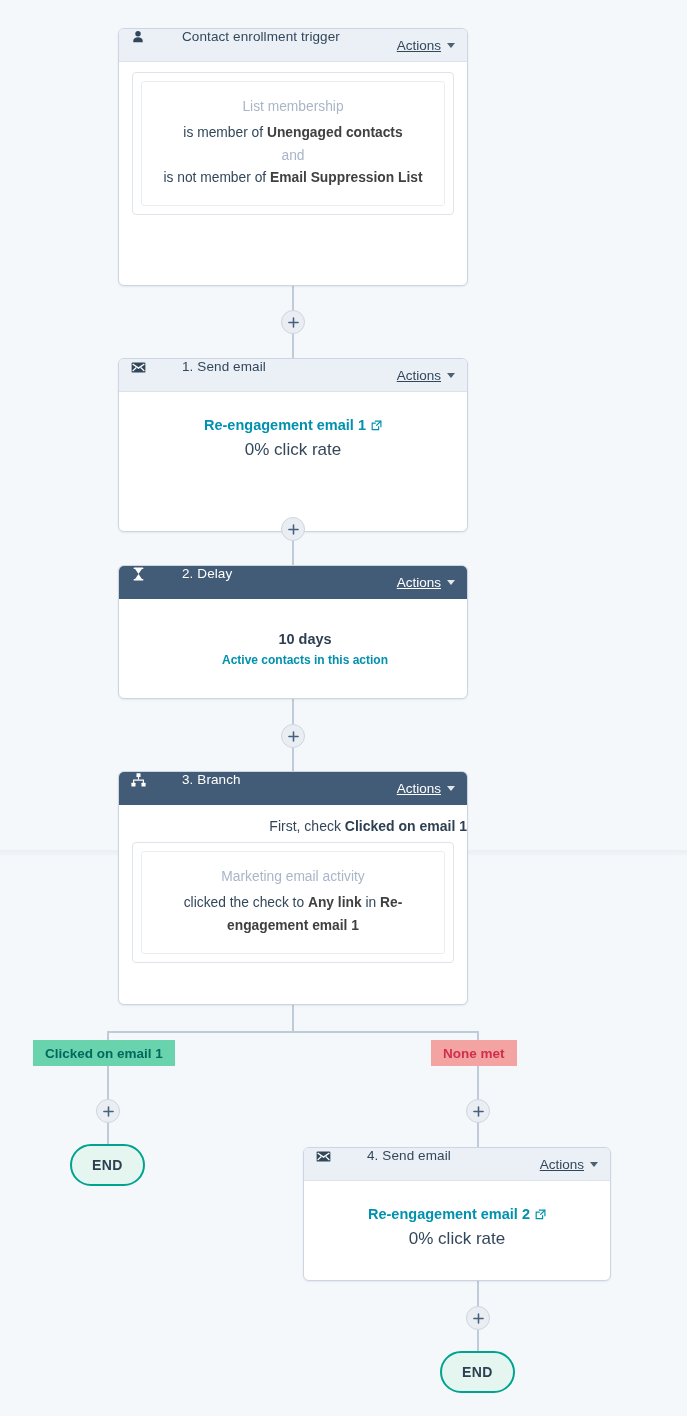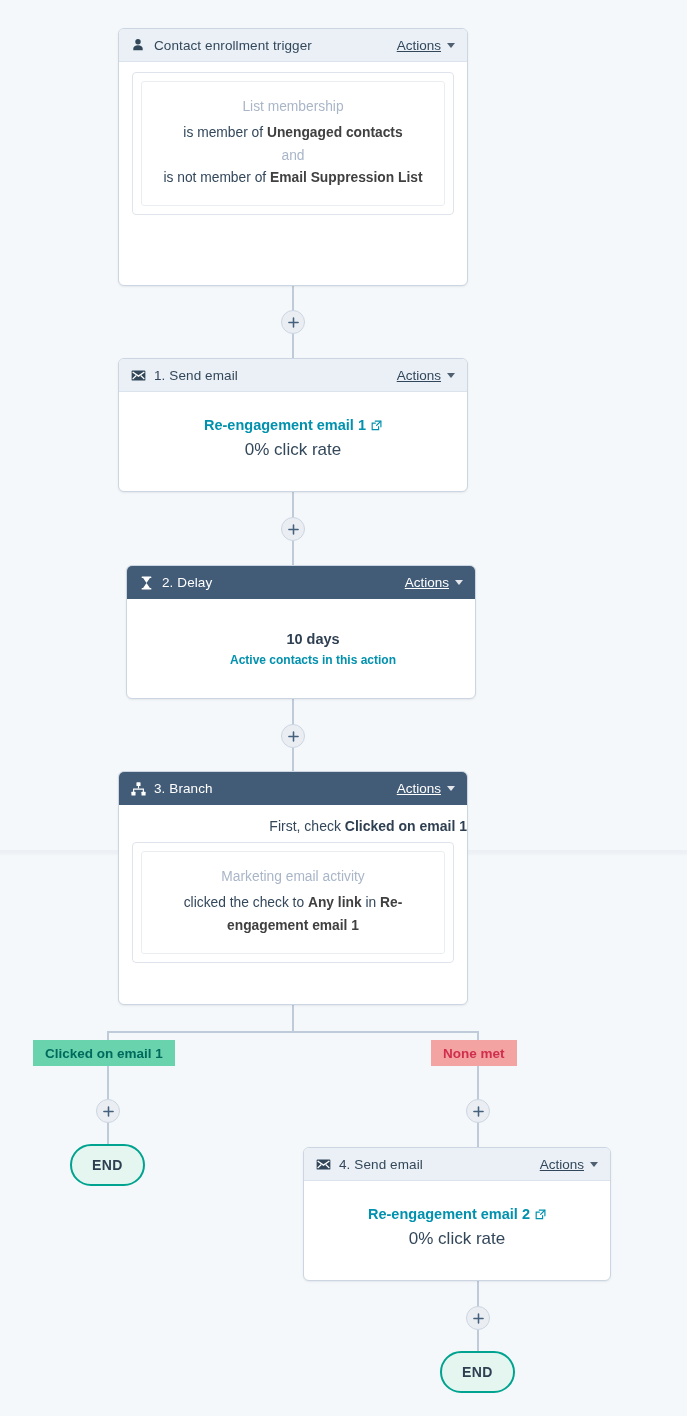--- a/index.html
+++ b/index.html
@@ -55,23 +55,23 @@
     background: #ffffff;
     border: 1px solid #cbd6e2;
     border-radius: 6px;
     box-shadow: 0 1px 2px rgba(65,85,110,0.10);
     z-index: 2;
     overflow: hidden;
   }
   .card-head {
     height: 33px;
     display: flex;
-    align-items: center;
     padding: 0 12px 0 11px;
     font-size: 13.5px;
+    gap: 28px;
   }
   .card-head.light {
     background: #eaf0f6;
     color: #33475b;
     border-bottom: 1px solid #dbe3ec;
   }
   .card-head.dark {
     background: #425b76;
     color: #ffffff;
   }
@@ -237,21 +237,21 @@
       </div>
     </div>
   </div>
 
   <div class="plus" style="left:281px; top:310px;">
     <svg width="11" height="11" viewBox="0 0 12 12">
         <path d="M6 1v10M1 6h10" stroke="#45607d" stroke-width="1.7" stroke-linecap="round"></path>
       </svg>
   </div>
 
-  <div class="card" style="left:118px; top:358px; width:350px; height:134px;">
+  <div class="card" style="left:118px; top:358px; width:350px; height:174px;">
     <div class="card-head light">
       <span class="head-icon">
         <svg width="15" height="11" viewBox="0 0 16 12">
           <rect x="0.5" y="0.5" width="15" height="11" rx="1" fill="#33475b"></rect>
           <path d="M1.6 2.2L8 6.6l6.4-4.4" stroke="#ffffff" stroke-width="1.5" fill="none"></path>
           <path d="M1.6 9.8L5.6 6M14.4 9.8L10.4 6" stroke="#ffffff" stroke-width="1.2" fill="none"></path>
         </svg>
       </span>
       <span class="head-title">1. Send email</span>
       <span class="actions">
@@ -271,21 +271,21 @@
       <div class="click-rate">0% click rate</div>
     </div>
   </div>
 
   <div class="plus" style="left:281px; top:517px;">
     <svg width="11" height="11" viewBox="0 0 12 12">
         <path d="M6 1v10M1 6h10" stroke="#45607d" stroke-width="1.7" stroke-linecap="round"></path>
       </svg>
   </div>
 
-  <div class="card" style="left:126px; top:565px; width:350px; height:134px;">
+  <div class="card" style="left:118px; top:565px; width:350px; height:134px;">
     <div class="card-head dark">
       <span class="head-icon">
         <svg width="13" height="14" viewBox="0 0 14 16" fill="#ffffff">
           <rect x="1.5" y="0.6" width="11" height="1.8" rx=".4"></rect>
           <rect x="1.5" y="13.6" width="11" height="1.8" rx=".4"></rect>
           <path d="M3.1 2.4h7.8L7 8l3.9 5.6H3.1L7 8z"></path>
         </svg>
       </span>
       <span class="head-title">2. Delay</span>
       <span class="actions">

